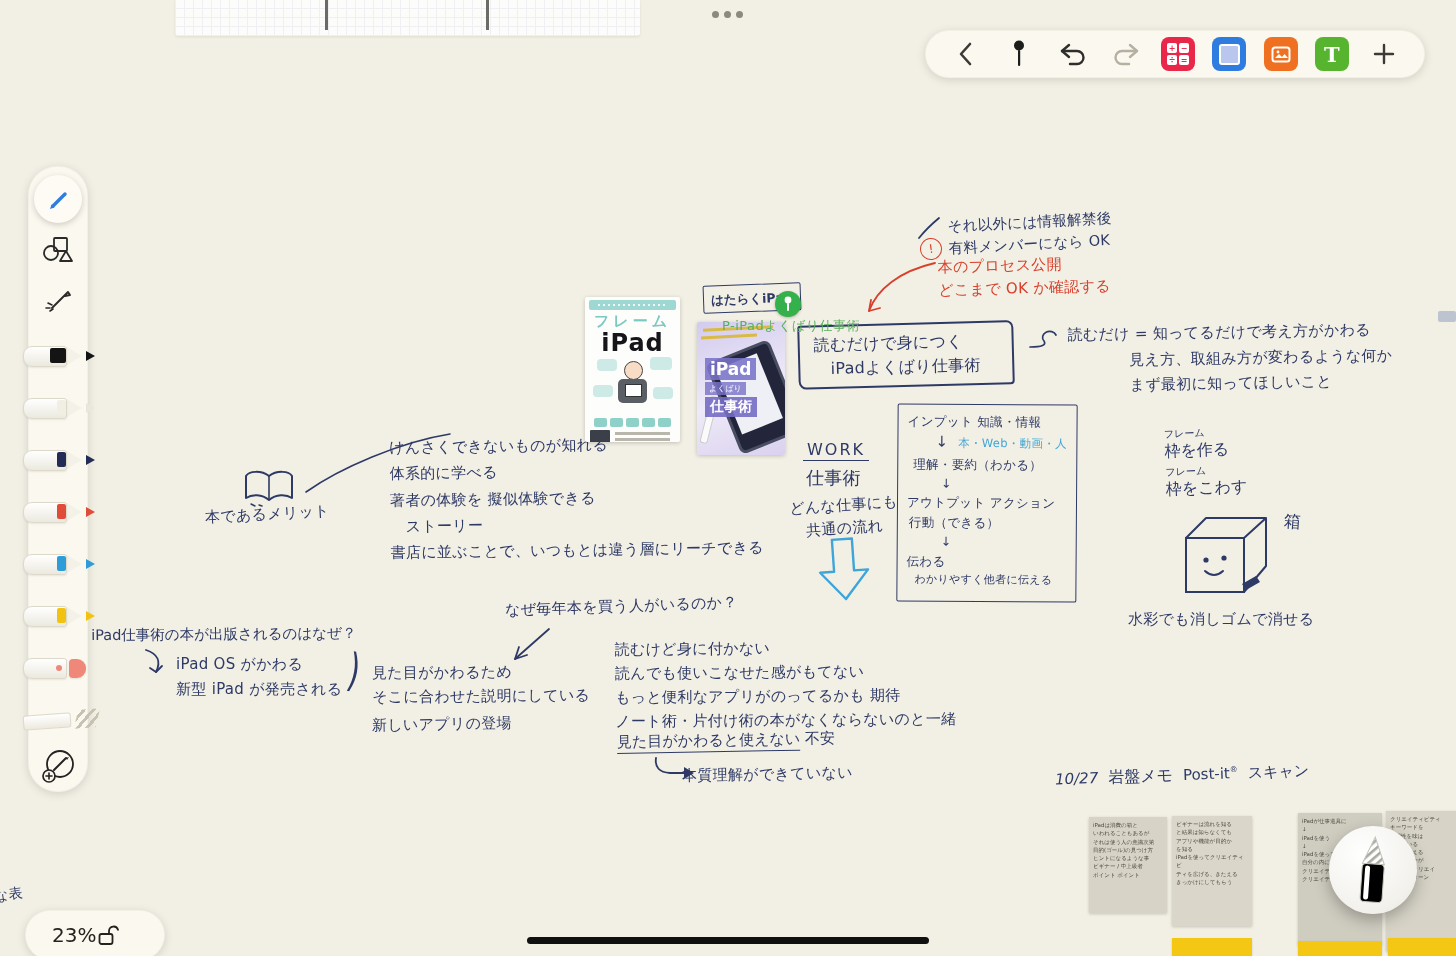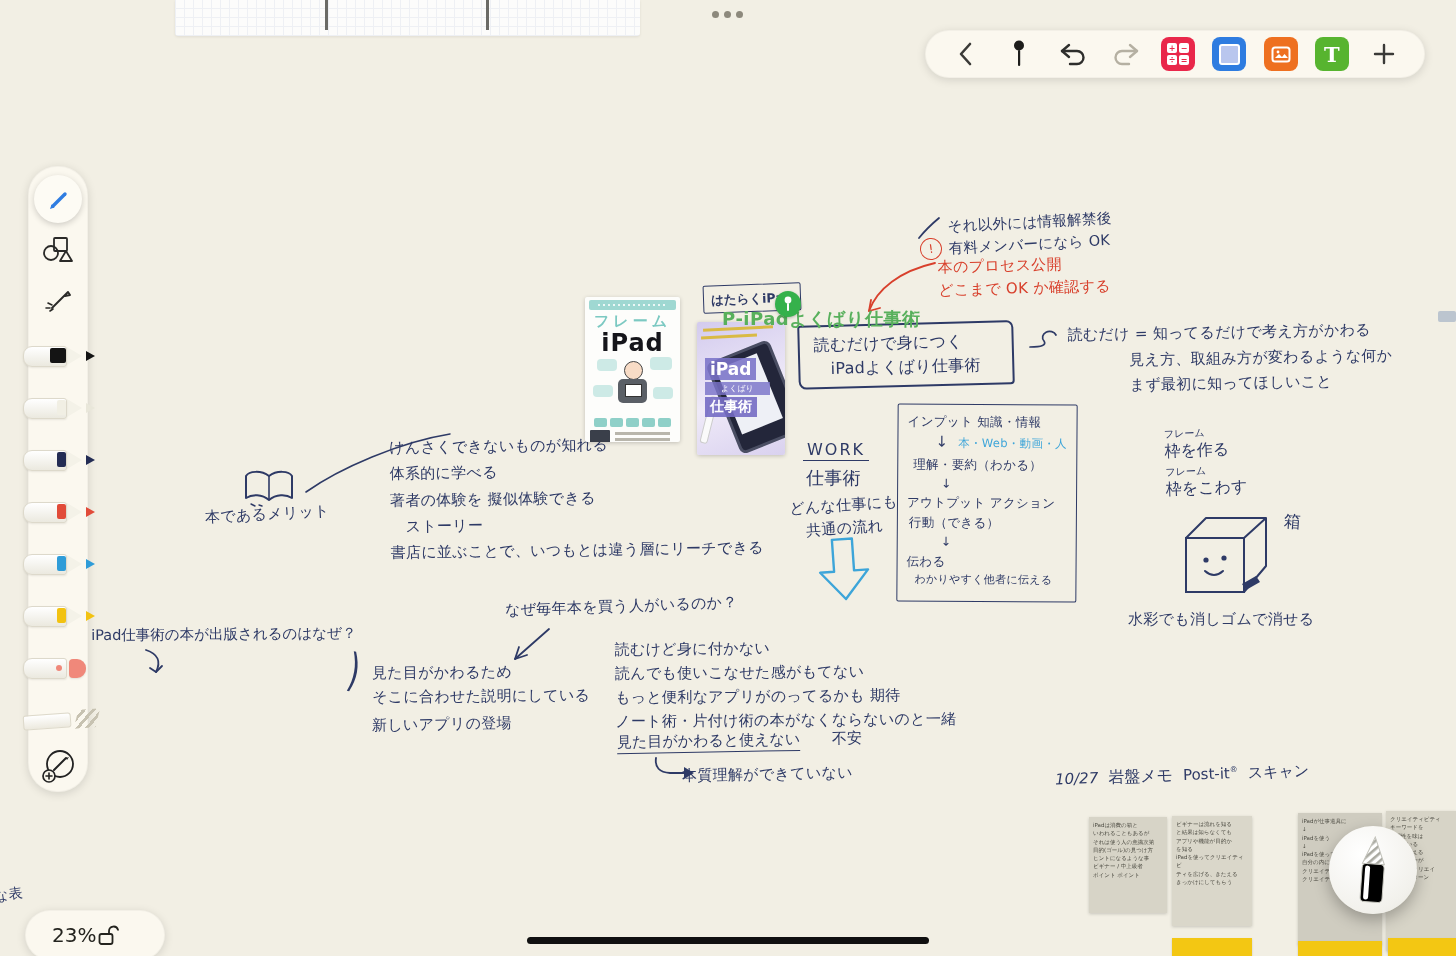--- a/index.html
+++ b/index.html
@@ -220,26 +220,26 @@
 
   <div class="abs" style="left:697px;top:322px;width:88px;height:133px;border-radius:2px;box-shadow:0 1px 4px rgba(0,0,0,.2);overflow:hidden;background:linear-gradient(160deg,#d3cbee 0%,#efeaf8 55%,#d9d1ef 100%);z-index:5">
     <div style="position:absolute;left:6px;top:5px;width:70px;height:3px;background:#d9ba44;transform:rotate(-3deg)"></div>
     <div style="position:absolute;left:4px;top:13px;width:56px;height:3px;background:#d9ba44;transform:rotate(-3deg)"></div>
     <div style="position:absolute;left:24px;top:26px;width:62px;height:92px;background:#23263a;border:3px solid #4a4e63;border-radius:7px;transform:rotate(-22deg)">
       <div style="position:absolute;left:5px;top:6px;width:44px;height:70px;background:#eef0f6"></div>
     </div>
     <div style="position:absolute;left:8px;top:74px;width:6px;height:46px;background:#fafafa;border:1px solid #ccc;border-radius:3px;transform:rotate(14deg)"></div>
     <div style="position:absolute;left:8px;top:36px;display:flex;flex-direction:column;align-items:flex-start;gap:2px">
       <span style="background:rgba(122,115,200,.88);color:#fff;font-weight:bold;font-size:17px;padding:1px 5px">iPad</span>
-      <span style="background:rgba(122,115,200,.82);color:#fff;font-size:8px;padding:1px 16px">よくばり</span>
+      <span style="background:rgba(122,115,200,.82);color:#fff;font-size:8px;padding:1px 4px">よくばり</span>
       <span style="background:rgba(116,108,196,.9);color:#fff;font-weight:bold;font-size:14px;padding:1px 5px">仕事術</span>
     </div>
   </div>
 
-  <div class="n gr" style="left:722px;top:305px;font-size:18px;font-weight:bold;letter-spacing:.5px;z-index:6">P-iPadよくばり仕事術</div>
+  <div class="n gr" style="left:722px;top:316px;font-size:13px;font-weight:normal;letter-spacing:.5px;z-index:6">P-iPadよくばり仕事術</div>
 
   <div class="n" style="left:948px;top:211px;font-size:14.5px;transform:rotate(-3deg)">それ以外には情報解禁後
 有料メンバーになら OK</div>
   <svg class="abs" style="left:905px;top:214px" width="40" height="30" viewBox="0 0 40 30">
     <path d="M34 4 Q22 14 14 24" fill="none" stroke="#2e3a66" stroke-width="1.8" stroke-linecap="round"></path>
   </svg>
   <div class="abs" style="left:920px;top:238px;width:20px;height:20px;border:1.7px solid #d8402c;border-radius:50%;color:#d8402c;font-size:12px;display:flex;align-items:center;justify-content:center;transform:rotate(-8deg)">
     <span>!</span>
   </div>
   <div class="n r" style="left:938px;top:254px;font-size:15px;transform:rotate(-1.5deg)">本のプロセス公開
@@ -324,36 +324,38 @@
     <path d="M46 4 L12 34" fill="none" stroke="#2e3a66" stroke-width="1.8" stroke-linecap="round"></path>
     <path d="M12 34 l12 -4 M12 34 l4 -12" stroke="#2e3a66" stroke-width="1.8" stroke-linecap="round" fill="none"></path>
   </svg>
 
   <div class="n" style="left:615px;top:636px;font-size:15px;line-height:1.6;transform:rotate(-.5deg)">読むけど身に付かない
 読んでも使いこなせた感がもてない
 もっと便利なアプリがのってるかも 期待
 ノート術・片付け術の本がなくならないのと一緒</div>
   <div class="abs" style="left:617px;top:731px;color:#2e3a66;font-size:15px;transform:rotate(-1deg)">
     <span style="border-bottom:1.8px solid #2e3a66;padding-bottom:2px">見た目がかわると使えない</span>
-    <span style="margin-left:27px">不安</span>
+    <span style="margin-left:0">不安</span>
   </div>
   <svg class="abs" style="left:648px;top:756px" width="48" height="26" viewBox="0 0 48 26">
     <path d="M8 2 q-2 14 14 15 h14" fill="none" stroke="#2e3a66" stroke-width="1.8" stroke-linecap="round"></path>
     <polygon points="36,11 46,17 36,23" fill="#2e3a66"></polygon>
   </svg>
   <div class="n" style="left:682px;top:763px;font-size:15px;transform:rotate(-1deg)">本質理解ができていない</div>
 
   <div class="abs" style="left:70px;top:625px;color:#2e3a66;font-size:14.5px;white-space:nowrap;transform:rotate(-.5deg)">
     <span>年</span>
     <span style="margin-left:2px">iPad仕事術の本が出版されるのはなぜ？</span>
   </div>
   <svg class="abs" style="left:142px;top:646px" width="30" height="34" viewBox="0 0 30 34">
     <path d="M4 4 q18 6 10 22" fill="none" stroke="#2e3a66" stroke-width="1.8" stroke-linecap="round"></path>
     <path d="M14 26 l-6 -4 M14 26 l6 -6" stroke="#2e3a66" stroke-width="1.8" stroke-linecap="round" fill="none"></path>
   </svg>
+  <div class="n" style="left:176px;top:652px;font-size:15px;line-height:1.65">iPad OS がかわる
+新型 iPad が発売される</div>
   <div class="n" style="left:348px;top:648px;font-size:30px;transform:rotate(10deg) scaleY(1.5);color:#2e3a66">)</div>
   <div class="n" style="left:372px;top:660px;font-size:15px;line-height:1.6;transform:rotate(-.5deg)">見た目がかわるため
 そこに合わせた説明にしている</div>
   <div class="n" style="left:372px;top:713px;font-size:15px;transform:rotate(-1deg)">新しいアプリの登場</div>
 
   <div class="abs" style="left:1055px;top:765px;color:#2e3a66;transform:rotate(-2deg);display:flex;align-items:baseline;gap:10px">
     <span style="font-size:15px;font-style:italic">10/27</span>
     <span style="font-size:16px">岩盤メモ</span>
     <span style="font-size:15px"><span>Post-it</span><sup>®</sup></span>
     <span style="font-size:15px">スキャン</span>

